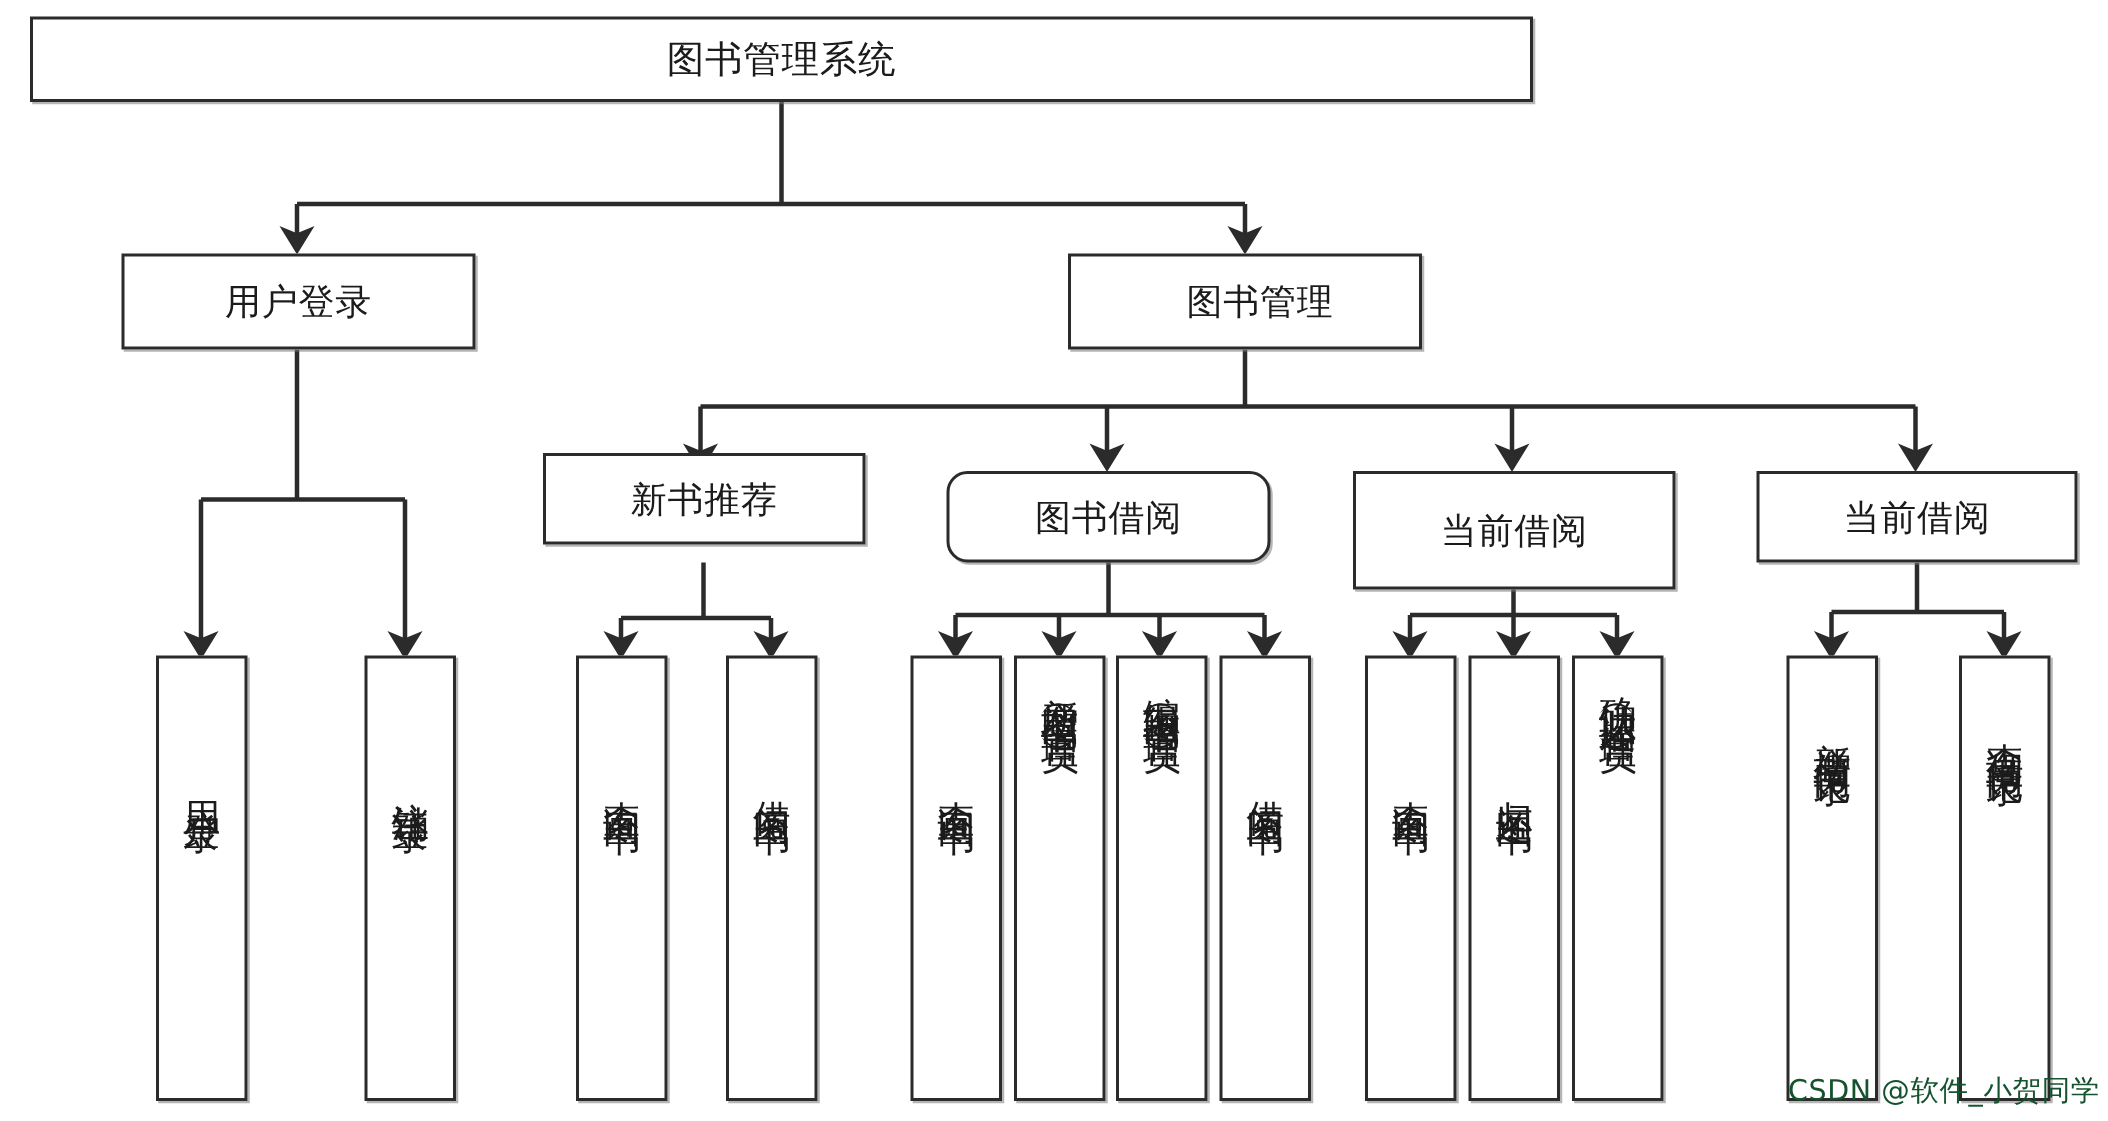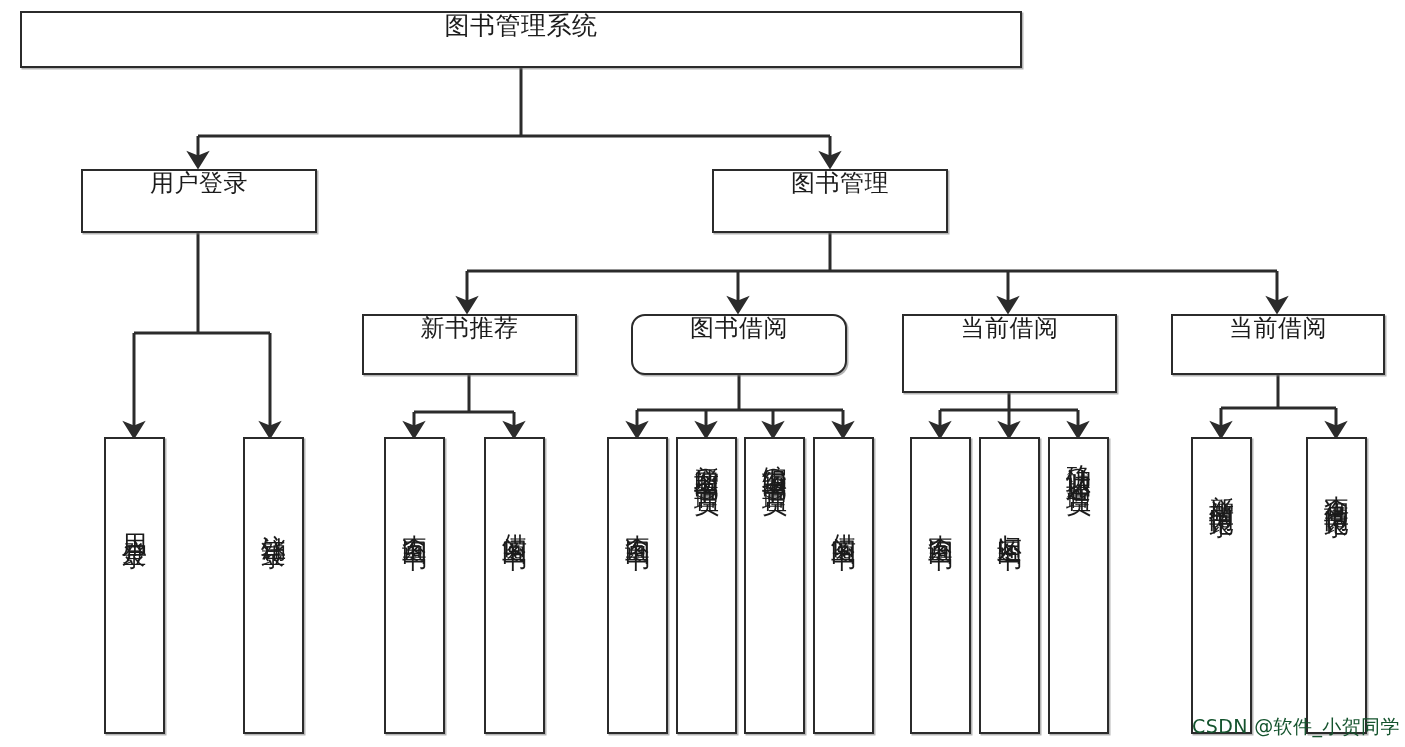--- a/index.html
+++ b/index.html
@@ -26,20 +26,21 @@
     height: 747px;
     pointer-events: none;
   }
   .node {
     position: absolute;
     box-sizing: border-box;
     background: #ffffff;
     border: 2.5px solid #2b2b2b;
     box-shadow: 1.5px 1.5px 0 rgba(120,120,120,0.55);
     display: flex;
+    align-items: center;
     justify-content: center;
     color: #1b1b1b;
     z-index: 2;
   }
   .node .label {
     display: block;
     text-align: center;
     line-height: 1.0;
     white-space: nowrap;
   }
@@ -135,21 +136,21 @@
   </div>
 
   <div class="node horizontal" style="left:81px; top:169px; width:236px; height:64px;">
     <span class="label">用户登录</span>
   </div>
 
   <div class="node horizontal" style="left:712px; top:169px; width:236px; height:64px;padding-left:20px;">
     <span class="label">图书管理</span>
   </div>
 
-  <div class="node horizontal" style="left:362px; top:314px; width:215px; height:61px;">
+  <div class="node horizontal" style="left:362px; top:302px; width:215px; height:61px;">
     <span class="label">新书推荐</span>
   </div>
 
   <div class="node horizontal" style="left:631px; top:314px; width:216px; height:61px;border-radius:14px;">
     <span class="label">图书借阅</span>
   </div>
 
   <div class="node horizontal" style="left:902px; top:314px; width:215px; height:79px;">
     <span class="label">当前借阅</span>
   </div>

